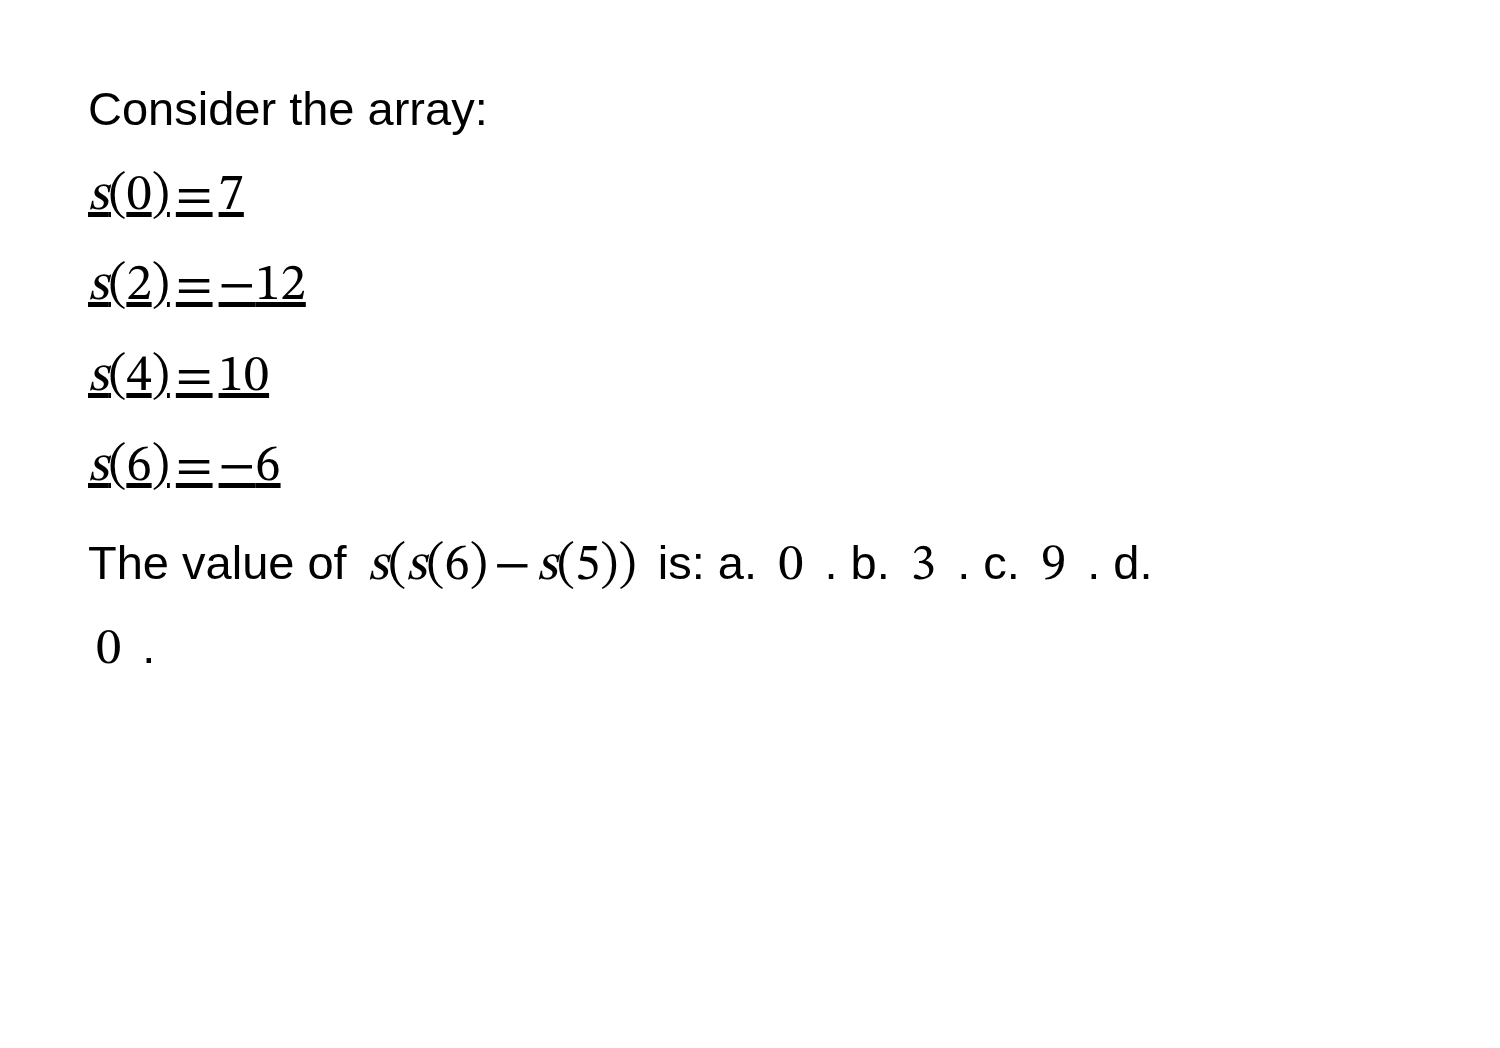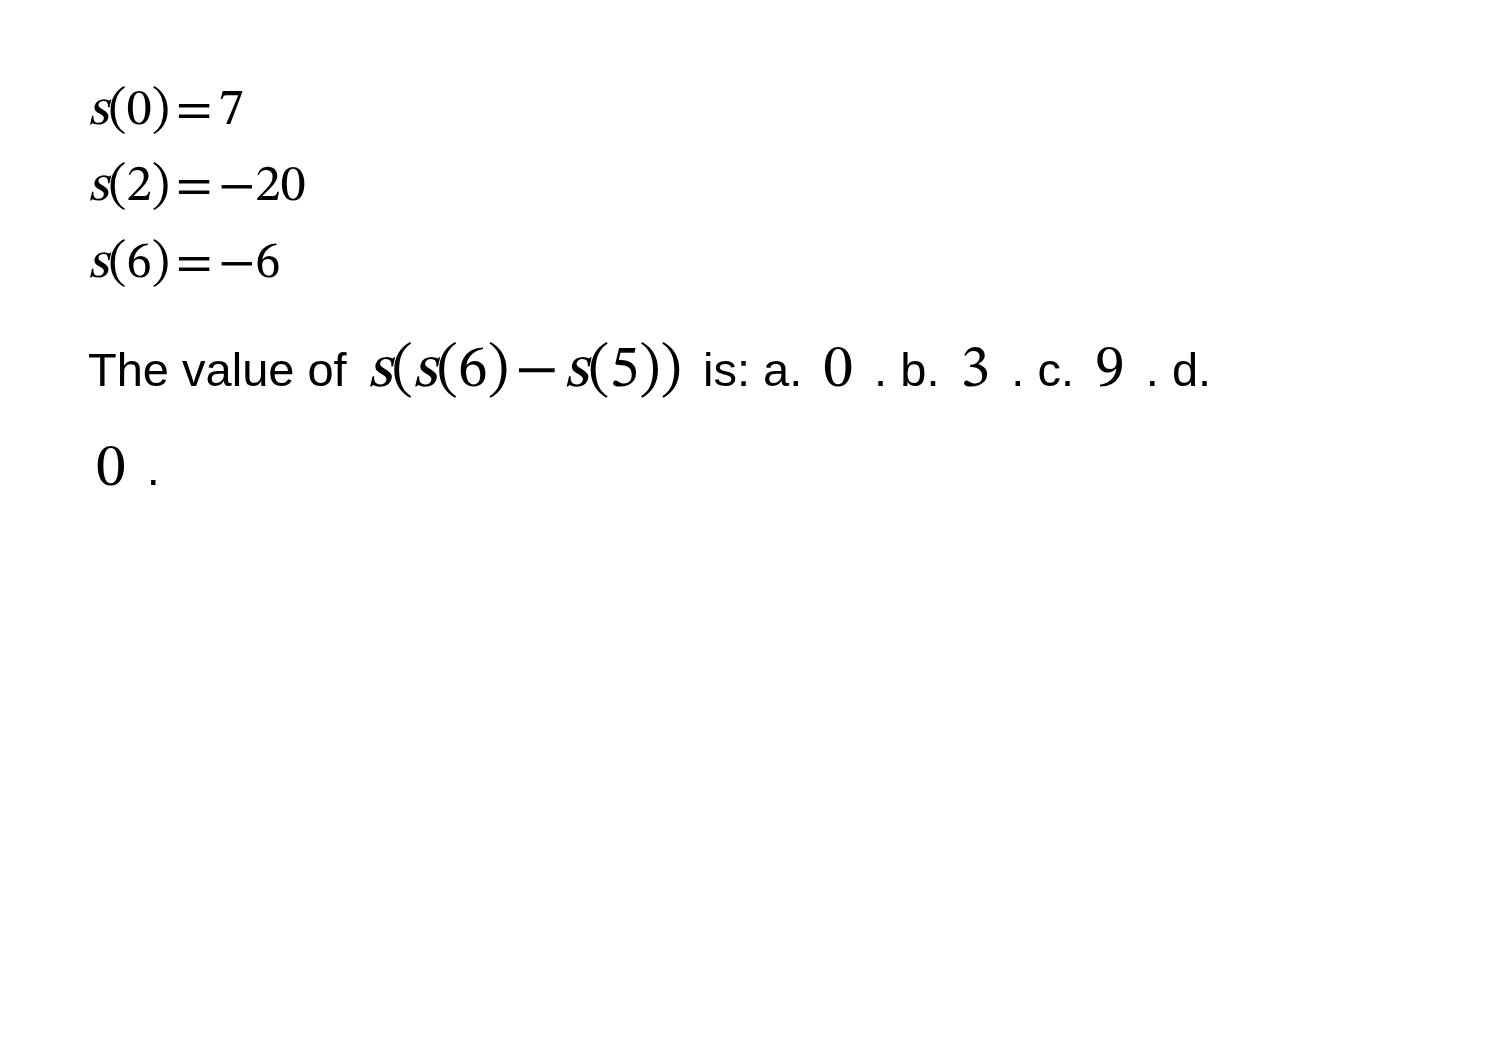--- a/index.html
+++ b/index.html
@@ -16,22 +16,23 @@
     box-sizing: border-box;
   }
   .intro {
     font-size: 47px;
     line-height: 1.3;
     margin-bottom: 24px;
   }
   .eq-list {
     display: flex;
     flex-direction: column;
-    gap: 10px;
+    gap: 24px;
     margin-bottom: 24px;
+    text-decoration: underline;
   }
   .eq {
     font-size: 51px;
     line-height: 1.3;
     font-family: "Cambria Math", "STIX Two Math", "Latin Modern Math", "Times New Roman", serif;
   }
   
   .mvar {
     font-style: italic;
     font-family: "Cambria Math", "STIX Two Math", "Latin Modern Math", "Times New Roman", serif;
@@ -45,41 +46,45 @@
     padding: 0 6px;
   }
   .paren {
     font-family: "Cambria Math", "STIX Two Math", "Latin Modern Math", "Times New Roman", serif;
   }
   .question {
     font-size: 47px;
     line-height: 1.65;
   }
   .question .math-inline {
-    font-size: 60px;
+    font-size: 51px;
     font-family: "Cambria Math", "STIX Two Math", "Latin Modern Math", "Times New Roman", serif;
     padding: 0 8px;
     text-align: center;
   }
   .neg {
     font-family: "Cambria Math", "STIX Two Math", "Latin Modern Math", "Times New Roman", serif;
   }
 </style>
 </head>
 <body>
 
 <div class="page">
 
+  <div class="intro">Consider the array:</div>
 
   <div class="eq-list">
     <div class="eq">
       <span class="mvar">s</span><span class="paren">(</span><span class="mnum">0</span><span class="paren">)</span><span class="mop">=</span><span class="mnum">7</span>
     </div>
     <div class="eq">
-      <span class="mvar">s</span><span class="paren">(</span><span class="mnum">2</span><span class="paren">)</span><span class="mop">=</span><span class="neg">−</span><span class="mnum">20</span>
+      <span class="mvar">s</span><span class="paren">(</span><span class="mnum">2</span><span class="paren">)</span><span class="mop">=</span><span class="neg">−</span><span class="mnum">12</span>
+    </div>
+    <div class="eq">
+      <span class="mvar">s</span><span class="paren">(</span><span class="mnum">4</span><span class="paren">)</span><span class="mop">=</span><span class="mnum">10</span>
     </div>
     <div class="eq">
       <span class="mvar">s</span><span class="paren">(</span><span class="mnum">6</span><span class="paren">)</span><span class="mop">=</span><span class="neg">−</span><span class="mnum">6</span>
     </div>
   </div>
 
   <div class="question">
     <span>The value of </span><span class="math-inline"><span class="mvar">s</span><span class="paren">(</span><span class="mvar">s</span><span class="paren">(</span><span class="mnum">6</span><span class="paren">)</span><span class="mop">−</span><span class="mvar">s</span><span class="paren">(</span><span class="mnum">5</span><span class="paren">)</span><span class="paren">)</span></span><span> is: </span><span>a. </span><span class="math-inline mnum">0</span><span> . </span><span>b. </span><span class="math-inline mnum">3</span><span> . </span><span>c. </span><span class="math-inline mnum">9</span><span> . </span><span>d. </span><br><span class="math-inline mnum">0</span><span> .</span>
   </div>
 

